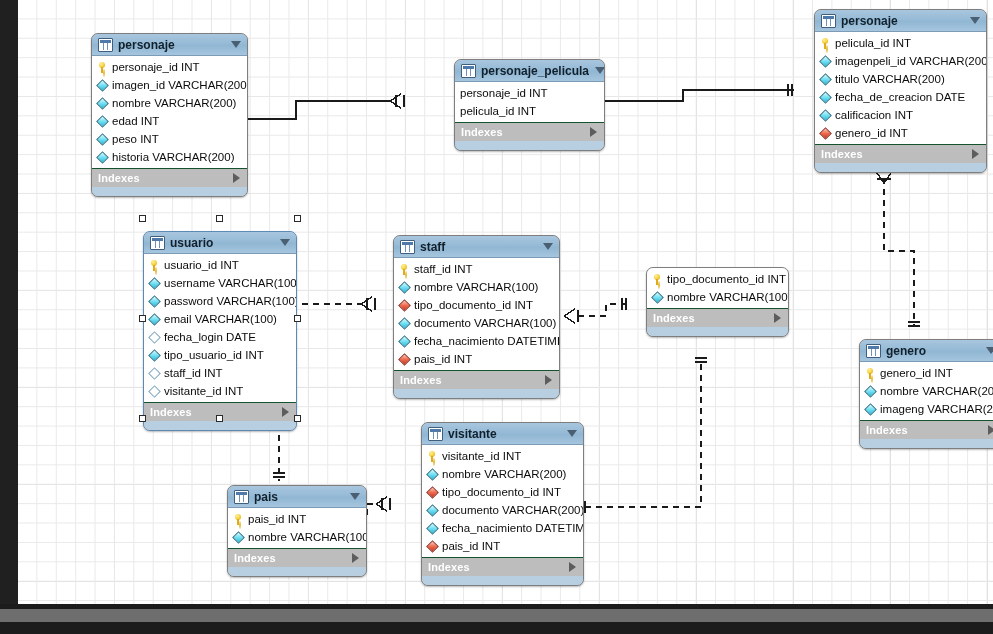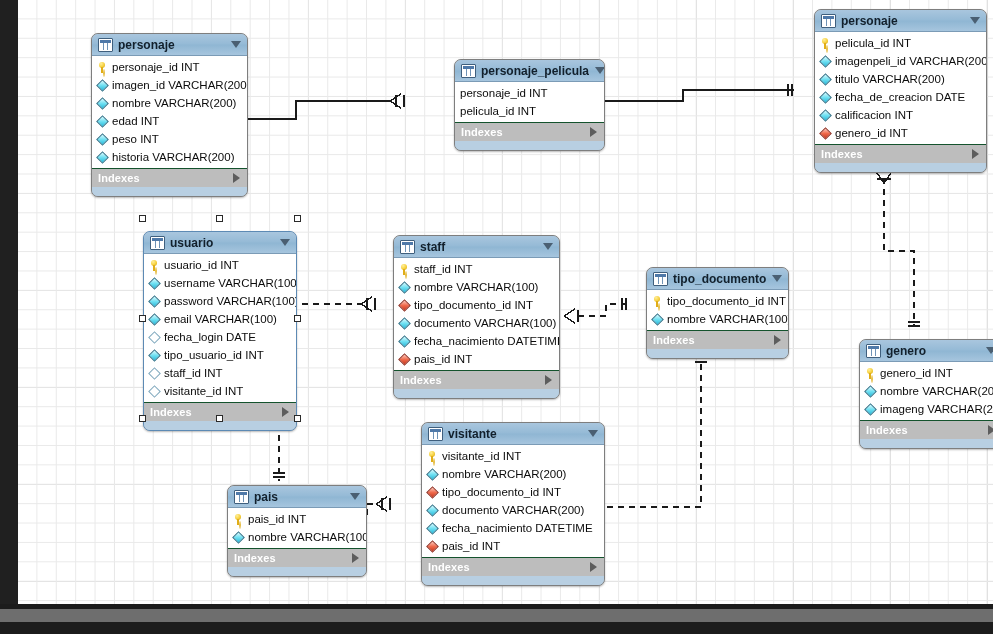--- a/index.html
+++ b/index.html
@@ -498,25 +498,20 @@
             </div>
             <div class="tbl-indexes">
               <span class="idx-label">Indexes</span>
               <span class="idx-caret"></span>
             </div>
             <div class="tbl-foot"></div>
           </div>
         </div>
         <div class="tbl" style="left: 628px; top: 267px; width: 143px;">
           <div class="tbl-body">
-            <div class="tbl-title">
-              <span class="tbl-icon"></span>
-              <span class="tbl-name">tipo_documento</span>
-              <span class="tbl-caret"></span>
-            </div>
             <div class="tbl-cols">
               <div class="col">
                 <span class="ico key"></span>
                 <span class="col-label">tipo_documento_id INT</span>
               </div>
               <div class="col">
                 <span class="ico dia"></span>
                 <span class="col-label">nombre VARCHAR(100)</span>
               </div>
             </div>
@@ -548,21 +543,21 @@
                 <span class="col-label">imageng VARCHAR(200)</span>
               </div>
             </div>
             <div class="tbl-indexes">
               <span class="idx-label">Indexes</span>
               <span class="idx-caret"></span>
             </div>
             <div class="tbl-foot"></div>
           </div>
         </div>
-        <div class="tbl" style="left: 403px; top: 422px; width: 184px;">
+        <div class="tbl" style="left: 403px; top: 422px; width: 163px;">
           <div class="tbl-body">
             <div class="tbl-title">
               <span class="tbl-icon"></span>
               <span class="tbl-name">visitante</span>
               <span class="tbl-caret"></span>
             </div>
             <div class="tbl-cols">
               <div class="col">
                 <span class="ico key"></span>
                 <span class="col-label">visitante_id INT</span>

